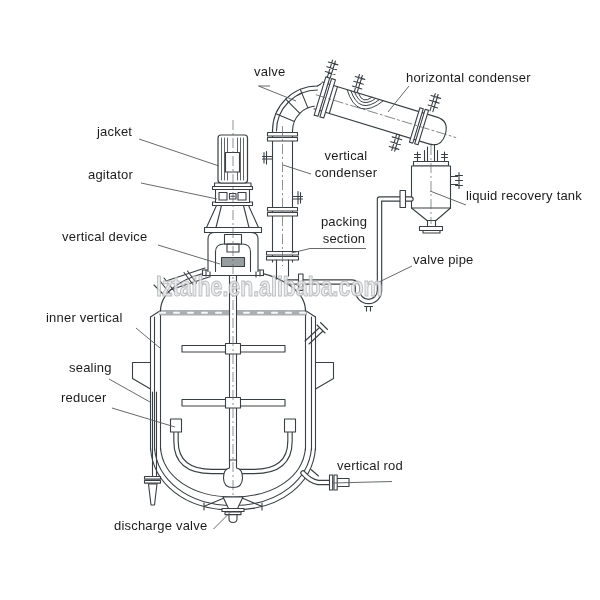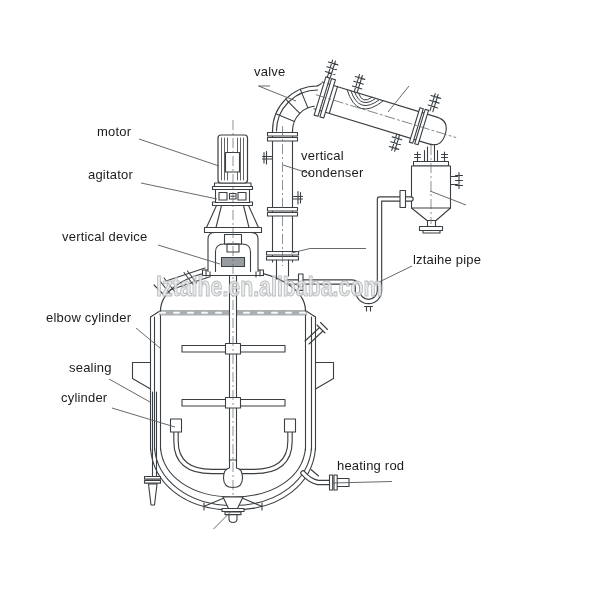--- a/index.html
+++ b/index.html
@@ -7,21 +7,21 @@
     --watermark:#b2b5b7; --label-text:#1c1c1c; --background:#ffffff;
   }
   html,body{margin:0;padding:0;background:var(--background);}
   #stage{position:relative;width:600px;height:600px;background:var(--background);
          font-family:"Liberation Sans",sans-serif;overflow:hidden;}
   #stage svg{position:absolute;left:0;top:0;z-index:1;}
   .s-ink{stroke:var(--ink);}
   .s-leader{stroke:var(--leader);}
   .lbl{position:absolute;z-index:4;font:13px/16.8px "Liberation Sans",sans-serif;
        color:var(--label-text);letter-spacing:.2px;white-space:pre-line;}
-  .lbl.center{text-align:left;}
+  .lbl.center{text-align:center;}
   #watermark{position:absolute;z-index:5;left:156px;top:274px;pointer-events:none;
        font:bold 27px/1 "Liberation Sans",sans-serif;white-space:nowrap;
        transform:scaleX(.79);transform-origin:0 0;
        color:#e6e8e9;-webkit-text-stroke:1.1px var(--watermark);opacity:.85;}
 </style>
 </head>
 <body>
 
 <div id="stage">
 
@@ -210,26 +210,31 @@
     <path d="M466,205 L430,191"></path>
     <path d="M412,266 L377,283"></path>
     <path d="M136,328 L160,348"></path>
     <path d="M109,379 L150,402"></path>
     <path d="M112,408 L175,427"></path>
     <path d="M213.5,529 L231.5,511"></path>
     <path d="M392,481.5 L333,483"></path>
   </g>
 </svg>
 
-  <div class="lbl" style="left:97px;top:124px">motor</div>
+  <div class="lbl" style="left:97px;top:124px">jacket</div>
   <div class="lbl" style="left:88px;top:167px">agitator</div>
   <div class="lbl" style="left:62px;top:229px">vertical device</div>
   <div class="lbl" style="left:254px;top:64px">valve</div>
+  <div class="lbl" style="left:406px;top:70px">horizontal condenser</div>
   <div class="lbl center" style="left:301px;top:148px;width:90px">vertical
 condenser</div>
-  <div class="lbl" style="left:413px;top:252px">lztaihe pipe</div>
-  <div class="lbl" style="left:46px;top:310px">elbow cylinder</div>
+  <div class="lbl center" style="left:304px;top:214px;width:80px">packing
+section</div>
+  <div class="lbl" style="left:466px;top:188px">liquid recovery tank</div>
+  <div class="lbl" style="left:413px;top:252px">valve pipe</div>
+  <div class="lbl" style="left:46px;top:310px">inner vertical</div>
   <div class="lbl" style="left:69px;top:360px">sealing</div>
-  <div class="lbl" style="left:61px;top:390px">cylinder</div>
-  <div class="lbl" style="left:337px;top:458px">heating rod</div>
+  <div class="lbl" style="left:61px;top:390px">reducer</div>
+  <div class="lbl" style="left:114px;top:518px">discharge valve</div>
+  <div class="lbl" style="left:337px;top:458px">vertical rod</div>
 
   <div id="watermark">lztaihe.en.alibaba.com</div>
 </div>
 
 </body></html>

